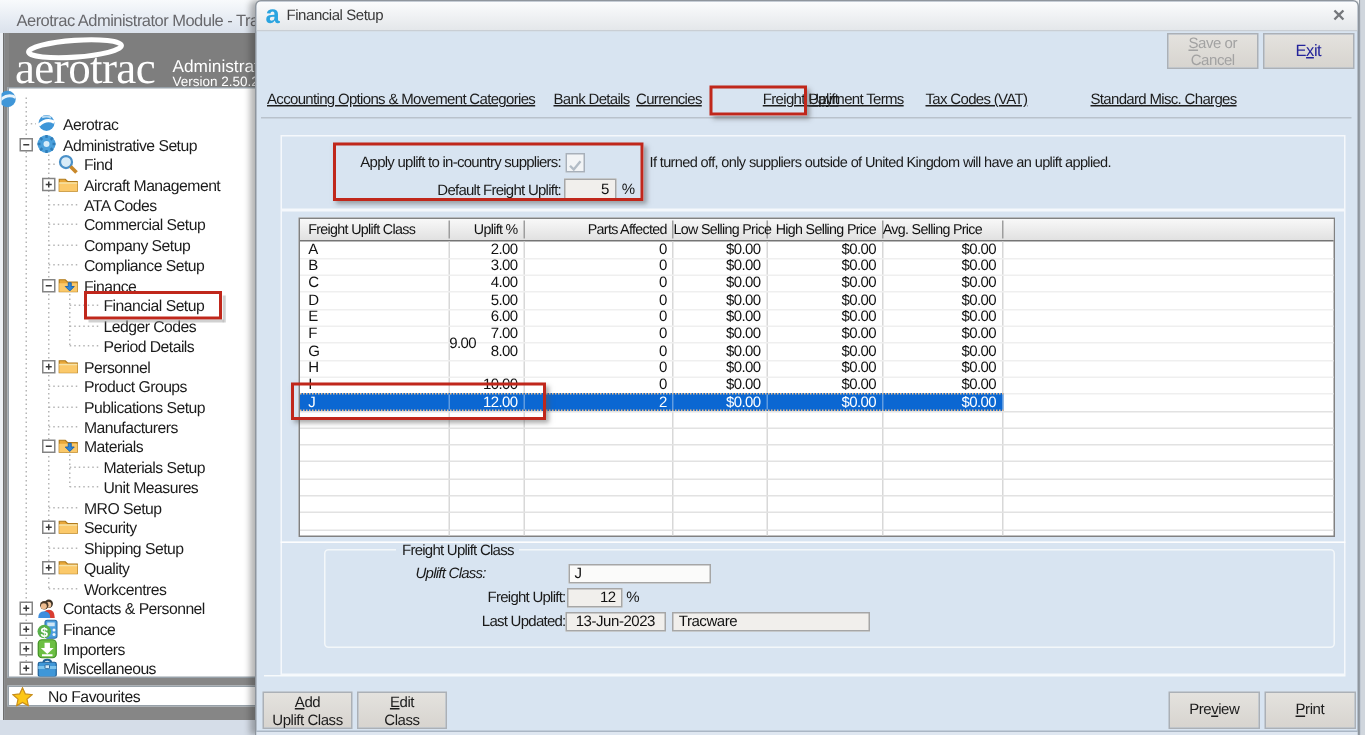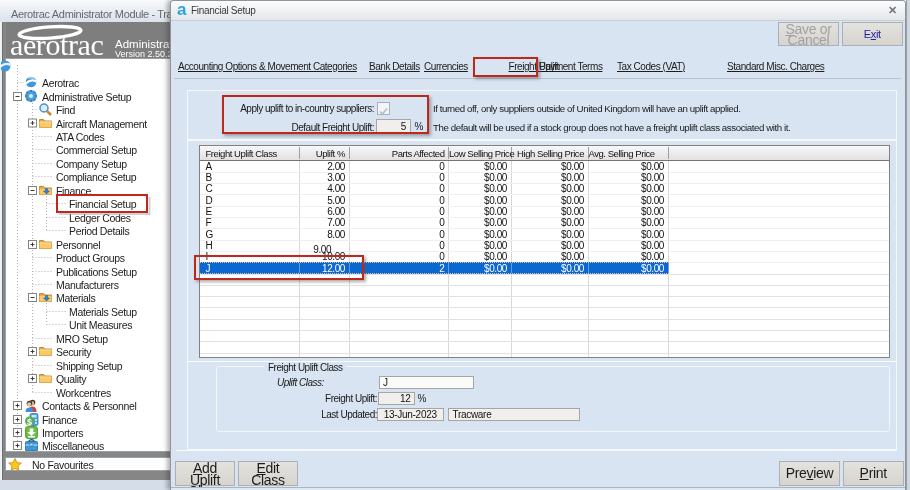--- a/index.html
+++ b/index.html
@@ -21,21 +21,21 @@
   
   #dlg{left:170px;top:0;width:736px;height:490px;background:#d8e4f1;
        border:1px solid #8e959d;border-bottom:none;border-radius:4px 4px 0 0;box-sizing:border-box;
        box-shadow:-3px 0 4px rgba(40,40,40,.35);}
   #dlg-title{left:0;top:0;width:734px;height:19px;background:linear-gradient(#fbfcfd,#e4e7ea);
        border-bottom:1px solid #c9ced4;border-radius:3px 3px 0 0;}
   #dlg-title .txt{position:absolute;left:20px;top:4px;font-size:10px;letter-spacing:-0.3px;color:#3a3a3a;}
   #dlg-title .aico{position:absolute;left:6px;top:-1px;font-size:17px;font-weight:bold;color:#2aa4e0;}
   #dlg-close{position:absolute;left:717px;top:3px;font-size:11px;font-weight:bold;color:#74777b;}
   .btn{position:absolute;background:linear-gradient(#e4e2de,#d7d4cf);border:1px solid #abb0b6;
-       box-sizing:border-box;text-align:center;font-size:14px;letter-spacing:-0.3px;color:#1c1c1c;line-height:11.5px;}
+       box-sizing:border-box;text-align:center;font-size:10px;letter-spacing:-0.3px;color:#1c1c1c;line-height:11.5px;}
   
   .tab{position:absolute;top:60px;font-size:10px;letter-spacing:-0.45px;color:#1c1c1c;
        text-decoration:underline;white-space:nowrap;}
   #tabline{left:3px;top:77px;width:727px;height:1px;background:#b9c2cc;}
   .redbox{position:absolute;border:2px solid #c0271b;box-shadow:2px 2px 3px rgba(90,90,90,.5);}
   .panel{position:absolute;border:1px solid rgba(255,255,255,.75);box-sizing:border-box;}
   .lab{position:absolute;font-size:10px;letter-spacing:-0.5px;color:#1a1a1a;white-space:nowrap;}
   .inp{position:absolute;border:1px solid #a6a6a6;background:#f1efec;box-sizing:border-box;
        font-size:10px;letter-spacing:-0.3px;color:#111;white-space:nowrap;}
 </style>
@@ -252,21 +252,20 @@
   <div class="lab" style="left:3px;top:101.5px;width:200px;text-align:right;">Apply uplift to in-country suppliers:</div>
   <div class="abs" style="left:206px;top:100.5px;width:13px;height:13px;border:1px solid #a8b0ba;background:#f2f4f6;box-sizing:border-box;">
     <svg width="11" height="11" viewBox="0 0 11 11">
         <path d="M2 5.5 L4.5 8 L9 2.5" stroke="#b2bcc6" stroke-width="1.6" fill="none"></path>
       </svg>
   </div>
   <div class="lab" style="left:3px;top:120.5px;width:200px;text-align:right;">Default Freight Uplift:</div>
   <div class="inp" style="left:205px;top:117.5px;width:35px;height:14.5px;text-align:right;padding:1px 4px 0 0;">5</div>
   <div class="lab" style="left:243.5px;top:120px;">%</div>
   <div class="lab" style="left:262px;top:102px;font-size:9.7px;letter-spacing:-0.42px;">If turned off, only suppliers outside of United Kingdom will have an uplift applied.</div>
-  <div class="lab" style="left:262px;top:121px;font-size:9.7px;letter-spacing:-0.42px;">The default will be used if a stock group does not have a freight uplift class associated with it.</div>
   <div class="redbox" style="left:51px;top:94px;width:207px;height:39px;box-sizing:border-box;"></div>
 
   <div class="abs" id="tbl" style="left:27.5px;top:143.5px;width:691px;height:213px;background:#fff;border:1px solid #818181;box-sizing:border-box;font-size:10px;letter-spacing:-0.4px;color:#111;white-space:nowrap;">
   <div class="abs" style="left:0;top:0;width:689px;height:14px;background:linear-gradient(#f8f8f8,#e1e1e1);border-bottom:1px solid #757575;box-sizing:content-box;"></div>
   <div class="abs" style="left:99px;top:1px;width:1px;height:12px;background:#9e9e9e;"></div>
   <div class="abs" style="left:6px;top:2px;font-size:9.5px;letter-spacing:-0.45px;">Freight Uplift Class</div>
   <div class="abs" style="left:149px;top:1px;width:1px;height:12px;background:#9e9e9e;"></div>
   <div class="abs" style="left:100px;top:2px;font-size:9.5px;letter-spacing:-0.45px;width:45.5px;text-align:right;">Uplift %</div>
   <div class="abs" style="left:248.5px;top:1px;width:1px;height:12px;background:#9e9e9e;"></div>
   <div class="abs" style="left:150px;top:2px;font-size:9.5px;letter-spacing:-0.45px;width:95.0px;text-align:right;">Parts Affected</div>
@@ -342,21 +341,21 @@
   <div class="abs" style="left:249.5px;top:71.8px;color:#111;width:58.0px;text-align:right;">$0.00</div>
   <div class="abs" style="left:312px;top:71.8px;color:#111;width:72.5px;text-align:right;">$0.00</div>
   <div class="abs" style="left:389px;top:71.8px;color:#111;width:75.5px;text-align:right;">$0.00</div>
   <div class="abs" style="left:6px;top:83.1px;color:#111;">G</div>
   <div class="abs" style="left:100px;top:83.1px;color:#111;width:45.5px;text-align:right;">8.00</div>
   <div class="abs" style="left:150px;top:83.1px;color:#111;width:95.0px;text-align:right;">0</div>
   <div class="abs" style="left:249.5px;top:83.1px;color:#111;width:58.0px;text-align:right;">$0.00</div>
   <div class="abs" style="left:312px;top:83.1px;color:#111;width:72.5px;text-align:right;">$0.00</div>
   <div class="abs" style="left:389px;top:83.1px;color:#111;width:75.5px;text-align:right;">$0.00</div>
   <div class="abs" style="left:6px;top:94.4px;color:#111;">H</div>
-  <div class="abs" style="left:100px;top:98px;color:#111;width:45.5px;text-align:center;">9.00</div>
+  <div class="abs" style="left:100px;top:78px;color:#111;width:45.5px;text-align:left;">9.00</div>
   <div class="abs" style="left:150px;top:94.4px;color:#111;width:95.0px;text-align:right;">0</div>
   <div class="abs" style="left:249.5px;top:94.4px;color:#111;width:58.0px;text-align:right;">$0.00</div>
   <div class="abs" style="left:312px;top:94.4px;color:#111;width:72.5px;text-align:right;">$0.00</div>
   <div class="abs" style="left:389px;top:94.4px;color:#111;width:75.5px;text-align:right;">$0.00</div>
   <div class="abs" style="left:6px;top:105.7px;color:#111;">I</div>
   <div class="abs" style="left:100px;top:105.7px;color:#111;width:45.5px;text-align:right;">10.00</div>
   <div class="abs" style="left:150px;top:105.7px;color:#111;width:95.0px;text-align:right;">0</div>
   <div class="abs" style="left:249.5px;top:105.7px;color:#111;width:58.0px;text-align:right;">$0.00</div>
   <div class="abs" style="left:312px;top:105.7px;color:#111;width:72.5px;text-align:right;">$0.00</div>
   <div class="abs" style="left:389px;top:105.7px;color:#111;width:75.5px;text-align:right;">$0.00</div>

